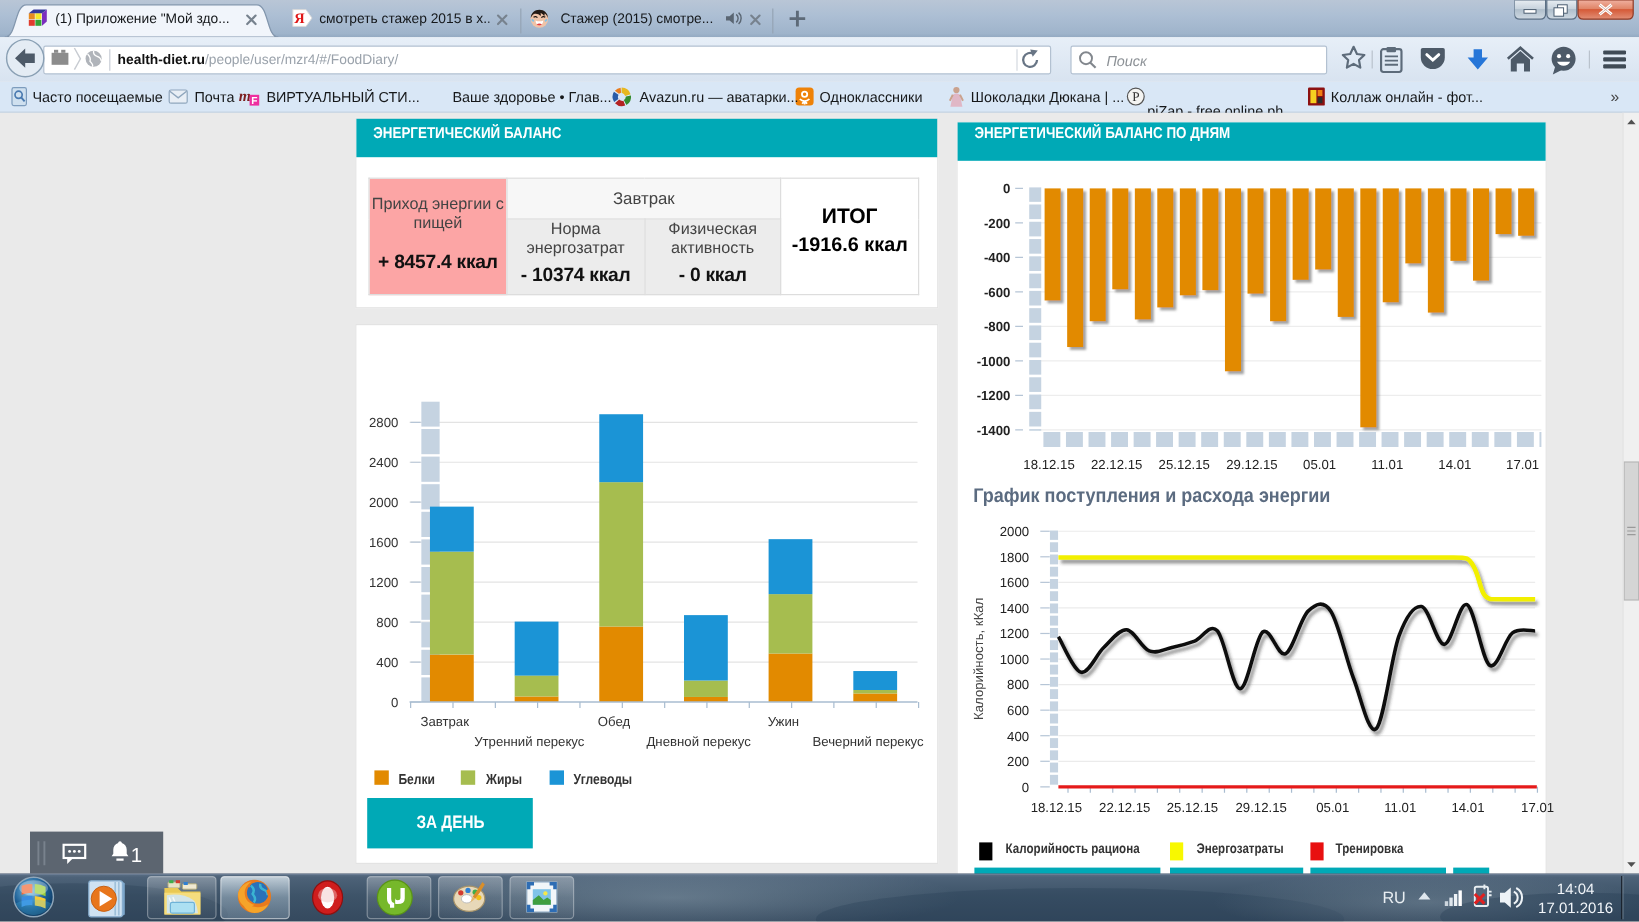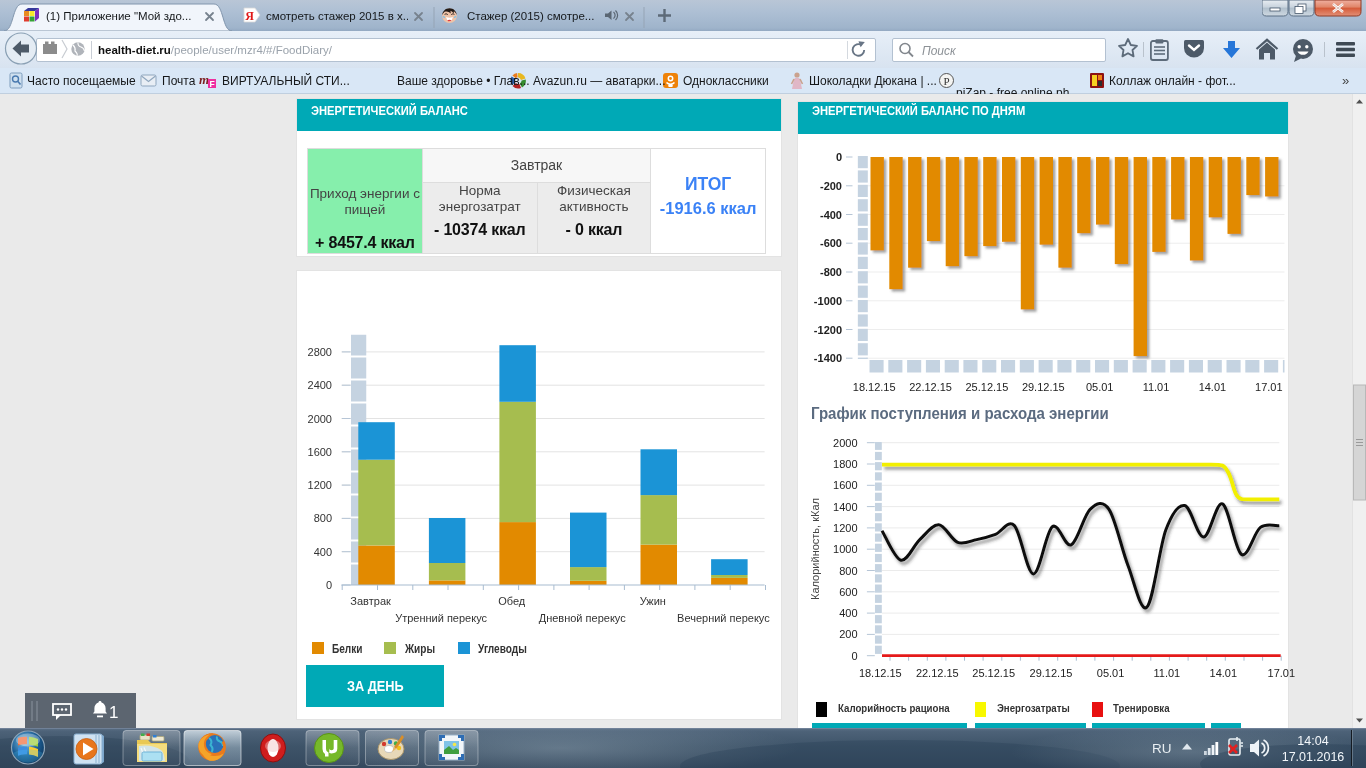--- a/index.html
+++ b/index.html
@@ -26,21 +26,21 @@
   #page { left:0; top:94px; width:1366px; height:634px; background:#eaeaea; }
   .card { position:absolute; background:#fff; border:1px solid #e3e3e3; }
   .cardhead { position:absolute; left:0; top:0; right:0; background:#00a9b6; color:#fff;
     font-weight:bold; }
   .cardhead span { position:absolute; left:14px; top:3.5px; transform:scaleX(0.86); transform-origin:left top; font-size:13px; white-space:nowrap; }
 
   
   table.energy { border-collapse:collapse; width:459px; height:98px; font-size:13.5px; color:#444; line-height:15.5px; }
   table.energy td { border:1px solid #ddd; text-align:center; vertical-align:middle; }
   .val { font-weight:bold; color:#111; font-size:16px; white-space:nowrap; letter-spacing:-0.2px; line-height:20px; display:inline-block; margin-top:10px; }
-  .itog { color:#3b82f6; font-weight:bold; white-space:nowrap; }
+  .itog { color:#000000; font-weight:bold; white-space:nowrap; }
 
   .legend-sq { position:absolute; width:12px; height:12px; }
   .legend-lbl { position:absolute; font-size:12px; font-weight:bold; color:#333; white-space:nowrap; transform:scaleX(0.84); transform-origin:left center; }
   .tealbtn { position:absolute; background:#00a9b6; color:#fff; font-weight:bold; }
 
   
   #taskbar { left:0; top:728px; width:1366px; height:40px;
     background:linear-gradient(#4e5a66 0%, #39444f 18%, #2a333e 55%, #232b36 100%); }
 </style>
 </head>
@@ -251,38 +251,38 @@
       <rect x="2" y="2" width="5" height="11" fill="#f5d020"></rect>
       <rect x="8" y="2" width="4" height="5" fill="#f07f13"></rect>
       <rect x="8" y="8" width="4" height="5" fill="#2c2c2c"></rect>
     </g>
 
     <text x="1342" y="17" font-size="13" fill="#444">»</text>
   </svg>
   <div class="abs" style="left:27px; top:6px;text-align:right;">Часто посещаемые</div>
   <div class="abs" style="left:162px; top:6px;">Почта</div>
   <div class="abs" style="left:222px; top:6px;">ВИРТУАЛЬНЫЙ СТИ...</div>
-  <div class="abs" style="left:377px; top:6px;margin-left:20px;">Ваше здоровье • Глав...</div>
+  <div class="abs" style="left:377px; top:6px;">Ваше здоровье • Глав...</div>
   <div class="abs" style="left:533px; top:6px;">Avazun.ru — аватарки...</div>
   <div class="abs" style="left:683px; top:6px;">Одноклассники</div>
   <div class="abs" style="left:809px; top:6px;">Шоколадки Дюкана | ...</div>
   <div class="abs" style="left:956px; top:18px;">piZap - free online ph...</div>
   <div class="abs" style="left:1109px; top:6px;">Коллаж онлайн - фот...</div>
 </div>
 
 <div class="abs" id="page">
 
   <div class="card" style="left:296px; top:4px; width:486px; height:159px;">
     <div class="cardhead" style="height:32px;">
         <span>ЭНЕРГЕТИЧЕСКИЙ БАЛАНС</span>
       </div>
     <table class="energy" style="position:absolute; left:10px; top:49px;">
       <tbody>
           <tr>
-        <td rowspan="2" style="width:115px; background:#86efac; padding-top:37px; vertical-align:top;margin-top:14px;">Приход энергии с<br>пищей<br><span class="val" style="margin-top:16px;">+ 8457.4 ккал</span></td>
+        <td rowspan="2" style="width:115px; background:#fca5a5; padding-top:13px; vertical-align:top;margin-top:14px;">Приход энергии с<br>пищей<br><span class="val" style="margin-top:16px;">+ 8457.4 ккал</span></td>
         <td colspan="2" style="background:#f7f7f7; height:34px; font-size:14px;">Завтрак</td>
         <td rowspan="2" style="width:115px; background:#fff; padding-bottom:9px;">
           <div class="itog" style="font-size:17.5px; margin-bottom:9px;">ИТОГ</div>
           <div class="itog" style="font-size:16.5px;">-1916.6 ккал</div>
         </td>
       </tr>
       <tr>
         <td style="width:115px; background:#ececec; vertical-align:top;">Норма<br>энергозатрат<br><span class="val" style="margin-top:6px;">- 10374 ккал</span></td>
         <td style="width:114px; background:#ececec; vertical-align:top;">Физическая<br>активность<br><span class="val" style="margin-top:6px;">- 0 ккал</span></td>
       </tr>

